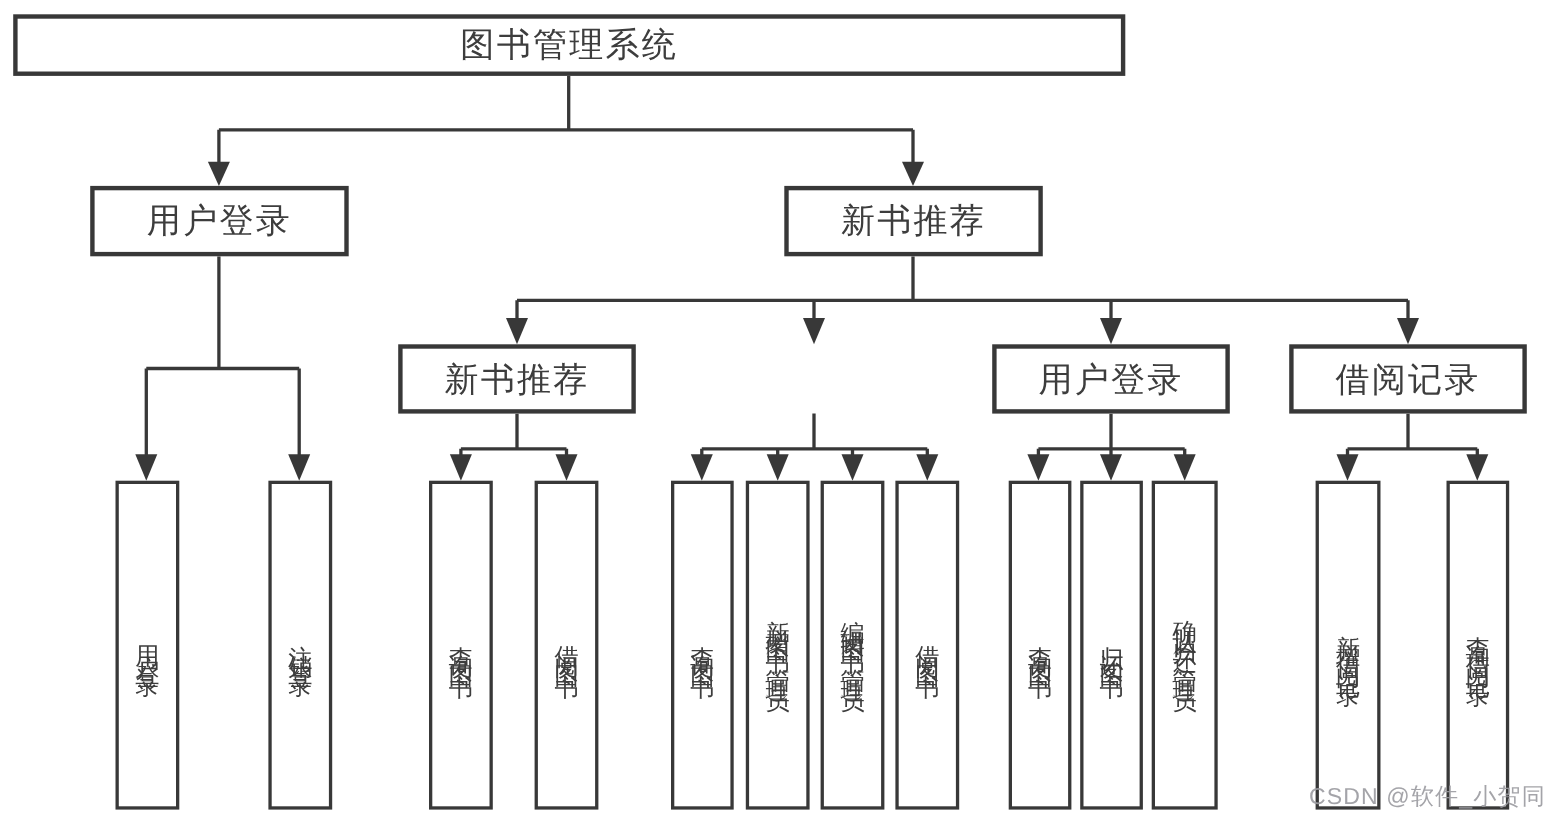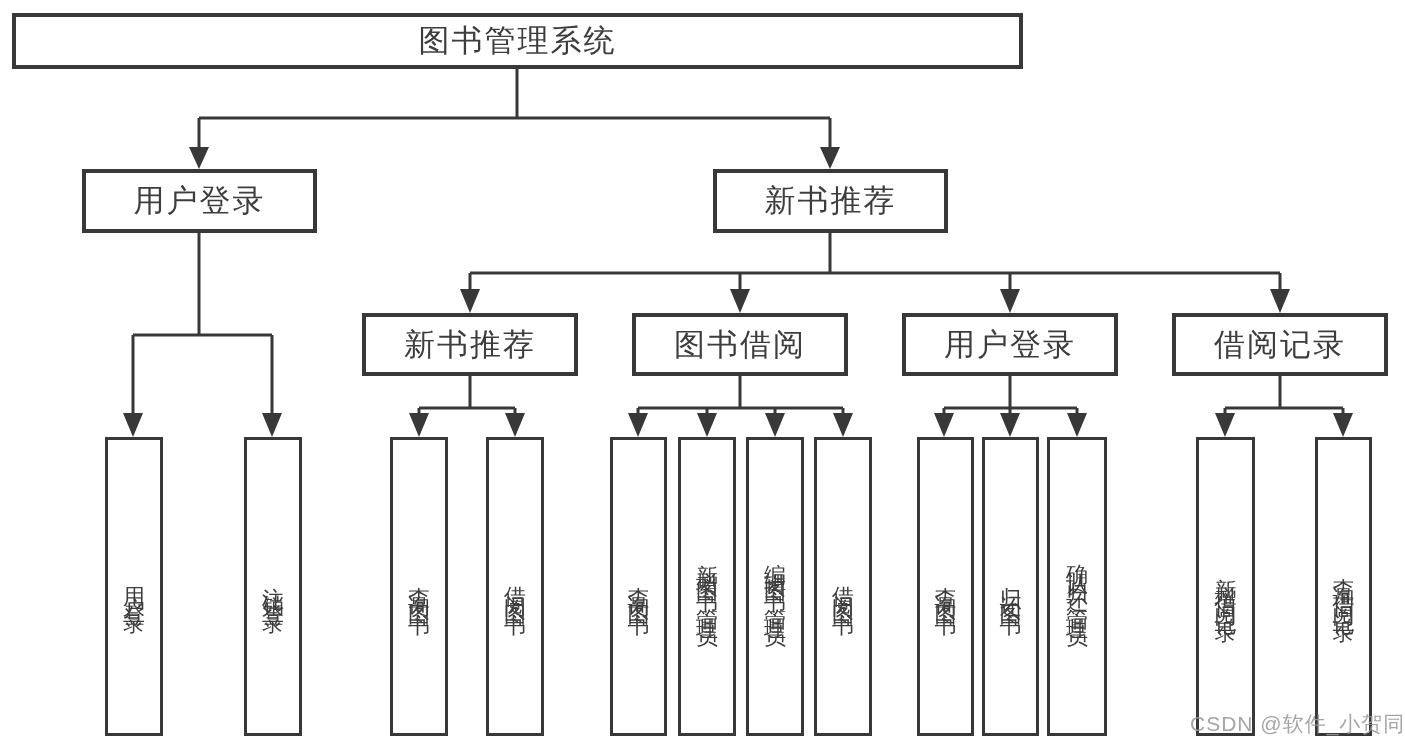--- a/index.html
+++ b/index.html
@@ -111,23 +111,20 @@
   <div class="box h" style="left:82px; top:169px; width:235px; height:64px;">
     <span>用户登录</span>
   </div>
   <div class="box h" style="left:713px; top:169px; width:235px; height:64px;">
     <span>新书推荐</span>
   </div>
 
   <div class="box h" style="left:362px; top:313px; width:216px; height:63px;">
     <span>新书推荐</span>
   </div>
-  <div class="box h" style="left:632px; top:313px; width:216px; height:63px;">
-    <span>图书借阅</span>
-  </div>
   <div class="box h" style="left:902px; top:313px; width:216px; height:63px;">
     <span>用户登录</span>
   </div>
   <div class="box h" style="left:1172px; top:313px; width:216px; height:63px;">
     <span>借阅记录</span>
   </div>
 
   <div class="box v" style="left:105px; top:437px; width:58px; height:299px;">
     <span class="vtext">用户登录</span>
   </div>

